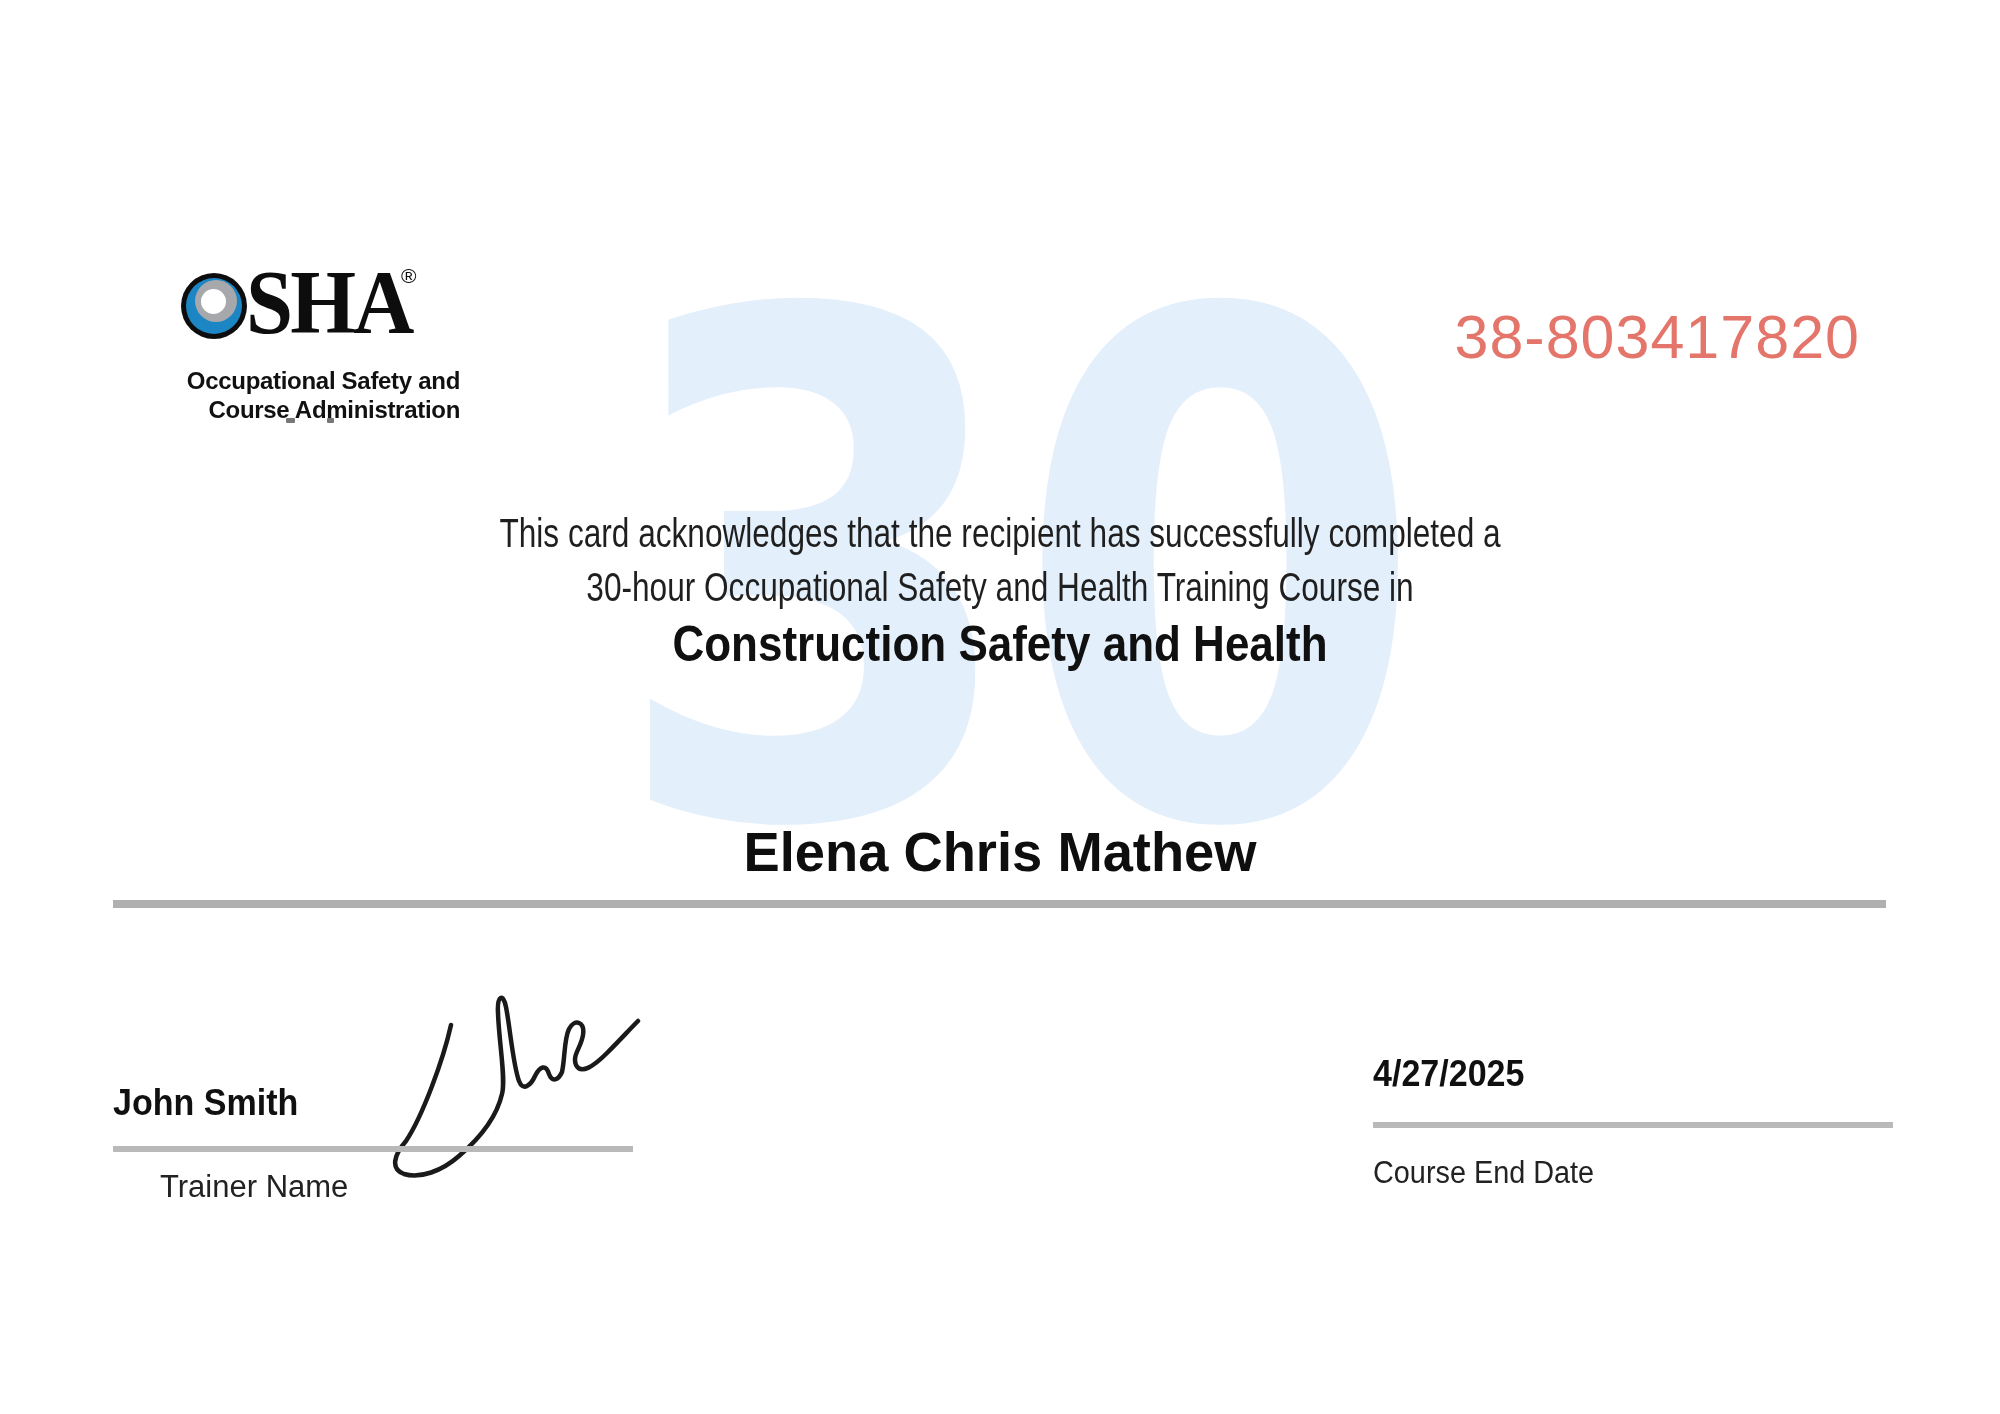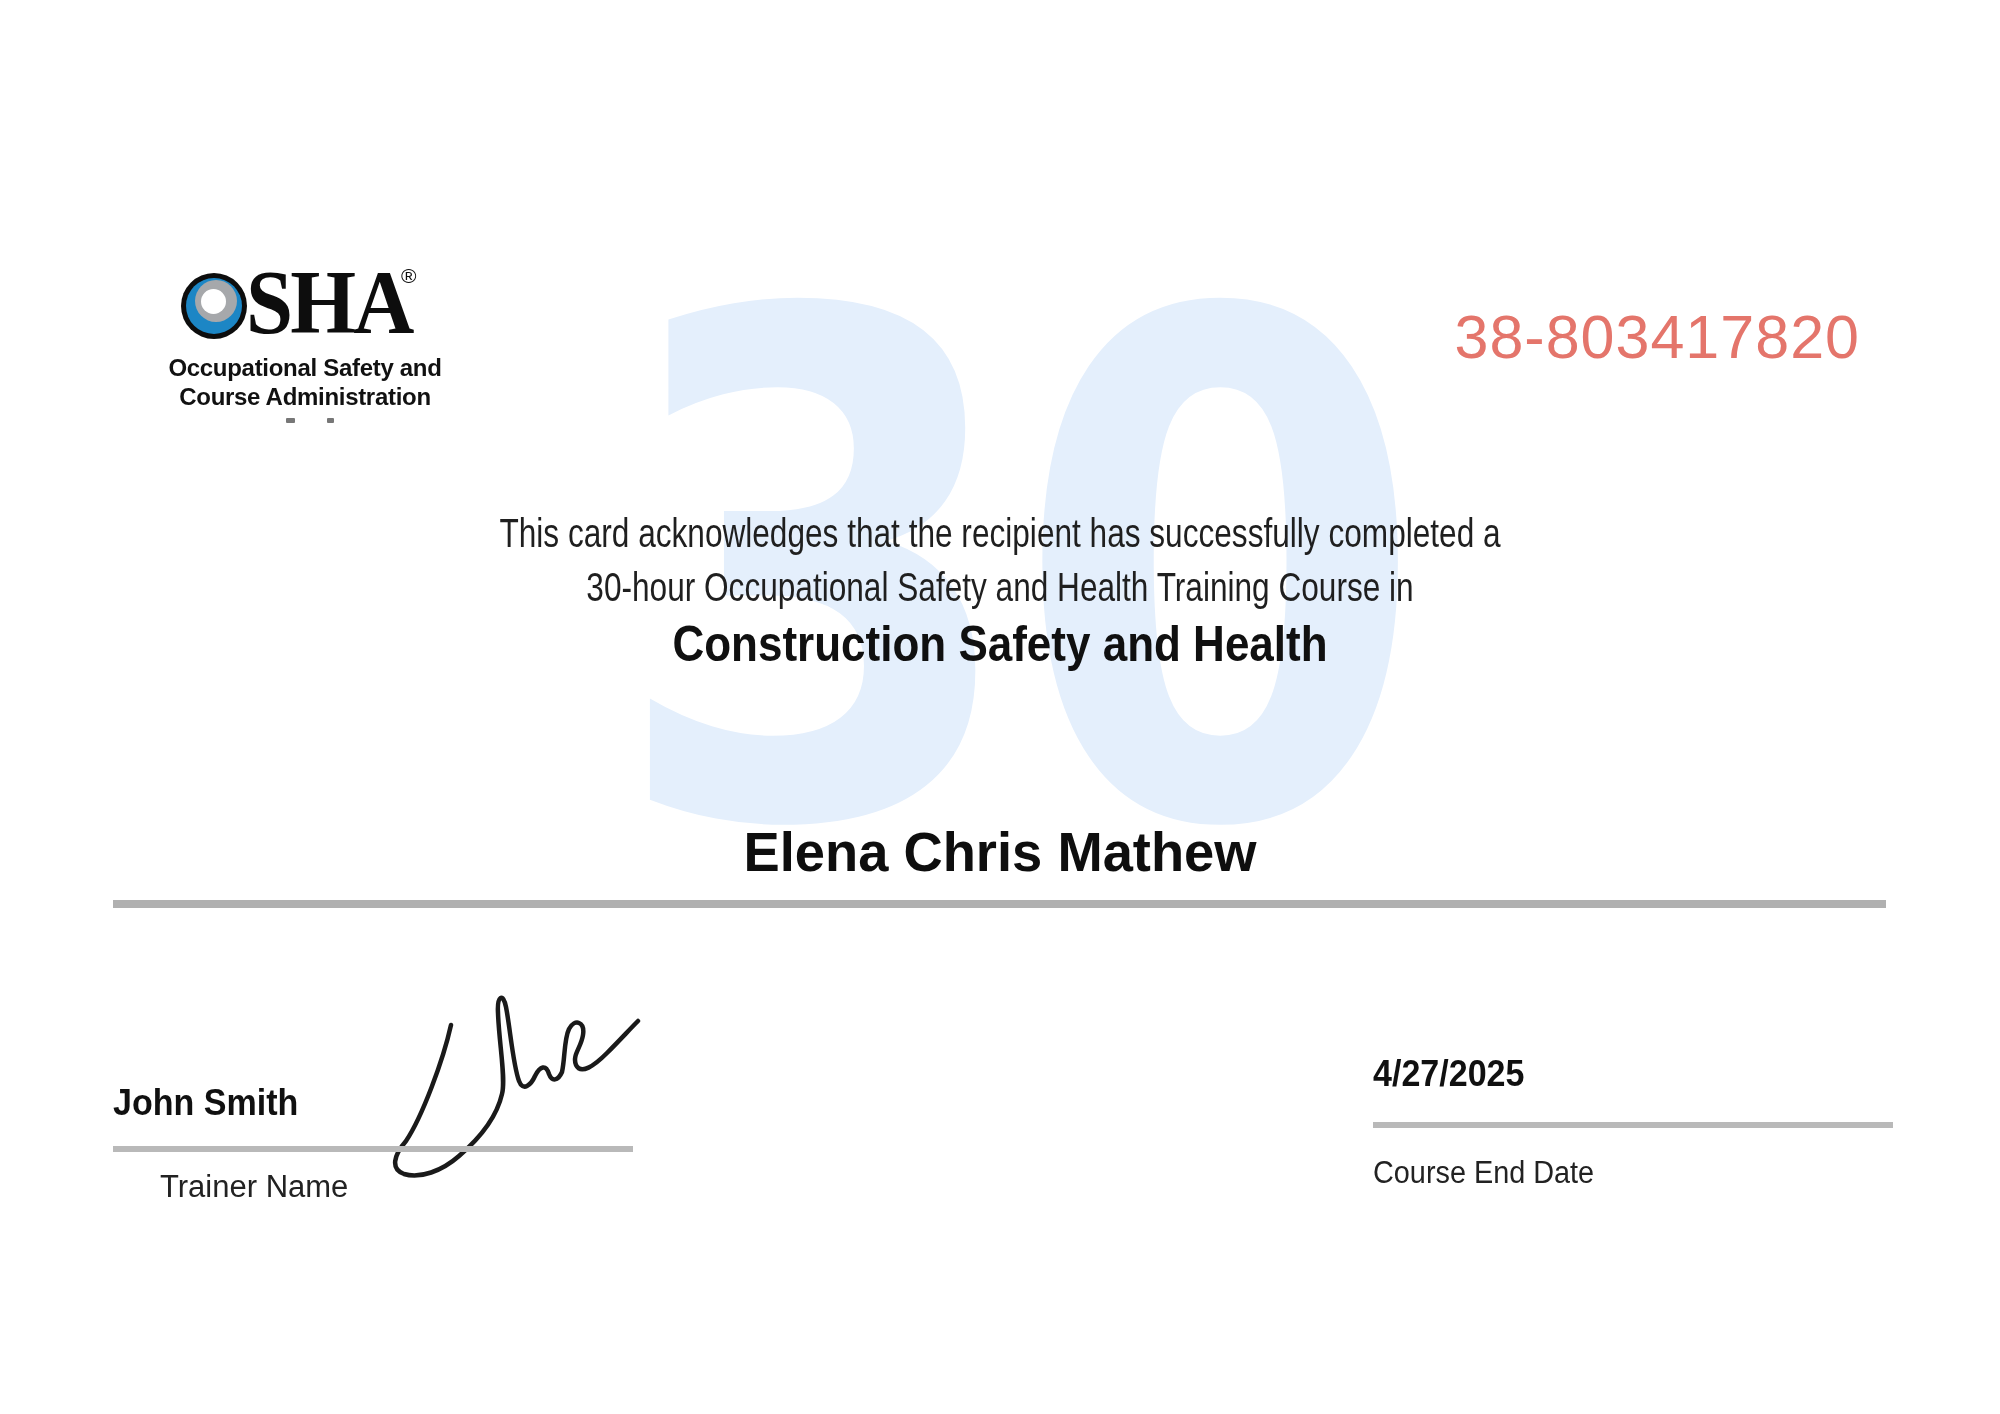--- a/index.html
+++ b/index.html
@@ -31,21 +31,21 @@
   .o-gray{position:absolute;left:14px;top:7px;width:42px;height:42px;border-radius:50%;background:var(--logo-gray);}
   .o-white{position:absolute;left:20px;top:16px;width:25px;height:25px;border-radius:50%;background:#ffffff;}
   .logo-sha{
     position:absolute;left:246px;top:258px;
     font-family:"Liberation Serif",serif;font-weight:700;
     font-size:90px;line-height:90px;letter-spacing:-3px;color:#0d0d0d;
     transform:scaleX(0.94);transform-origin:left top;white-space:nowrap;
   }
   .logo-reg{position:absolute;left:401px;top:264px;font-size:21px;color:#0d0d0d;font-family:"Liberation Sans",sans-serif;}
   .logo-org{
-    position:absolute;left:150px;top:353px;width:310px;text-align:center;
+    position:absolute;left:150px;top:366px;width:310px;text-align:right;
     font-weight:700;font-size:24px;line-height:29px;color:#111;letter-spacing:-0.3px;
   }
   .crop-mark{position:absolute;height:5px;background:#4a4a4a;opacity:.75;border-radius:1px;}
   .crop-mark.m1{left:286px;top:418px;width:9px;}
   .crop-mark.m2{left:327px;top:418px;width:7px;}
   
   .cert-number{
     position:absolute;right:140px;top:306px;
     font-size:61px;line-height:62px;font-weight:400;letter-spacing:1px;
     color:var(--accent);white-space:nowrap;

